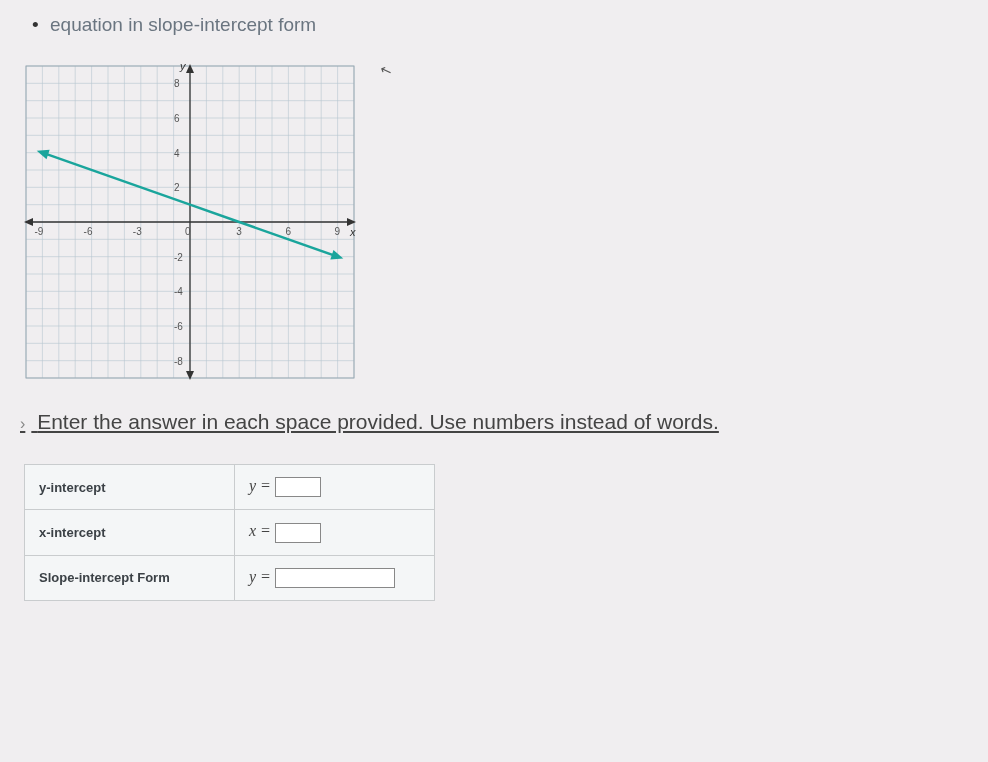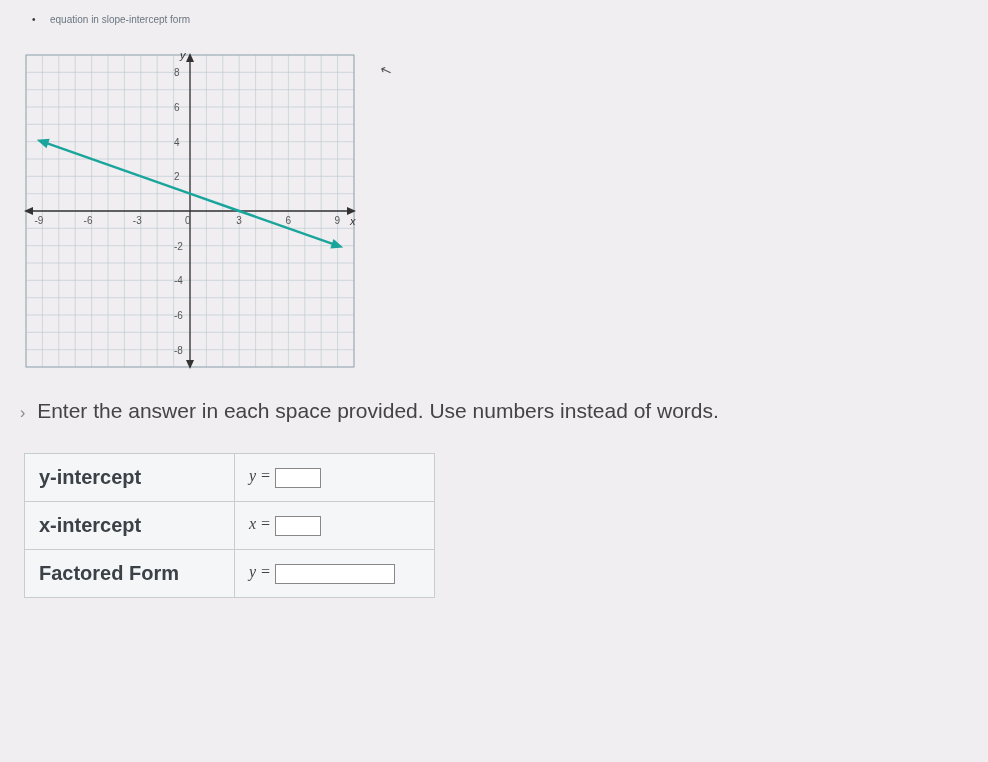--- a/index.html
+++ b/index.html
@@ -6,43 +6,44 @@
   body {
     font-family: Arial, Helvetica, sans-serif;
     background: #f0eef0;
     width: 988px;
     height: 762px;
     padding: 14px 20px;
     color: #555;
     position: relative;
   }
   .bullets { list-style: none; padding-left: 30px; margin-bottom: 16px; }
-  .bullets li { position: relative; margin-bottom: 6px; color: #6a7580; font-size: 10px; }
+  .bullets li { position: relative; margin-bottom: 6px; color: #6a7580; font-size: 19px; }
   .bullets li::before {
     content: "•";
     position: absolute; left: -18px; top: 0;
     color: #333;
   }
   .graph-wrap { position: relative; width: 340px; height: 340px; margin-bottom: 18px; }
   .graph-wrap svg { display:block; }
   .instruction {
     font-size: 21px;
     color: #444;
     margin: 10px 0 30px 0;
+    text-decoration: underline;
   }
   .instruction .chev { color:#888; margin-right:6px; font-size:16px; }
   table.answers { border-collapse: collapse; margin-left: 4px; }
   table.answers td {
     border: 1px solid #c9ccce;
     padding: 12px 14px;
     background: #f4f6f7;
     vertical-align: middle;
   }
   table.answers td.label {
-    font-size: 20px;
+    font-size: 13px;
     color: #3b4146;
     font-weight: 600;
     min-width: 210px;
   }
   table.answers td.val {
     font-family: "Times New Roman", serif;
     font-style: italic;
     color: #444;
     min-width: 200px;
     white-space: nowrap;
@@ -152,17 +153,17 @@
   <tbody id="answers-body">
       <tr>
         <td class="label">y-intercept</td>
         <td class="val"><span>y =</span><span class="inputbox small"></span></td>
       </tr>
       <tr>
         <td class="label">x-intercept</td>
         <td class="val"><span>x =</span><span class="inputbox small"></span></td>
       </tr>
       <tr>
-        <td class="label">Factored Form</td>
+        <td class="label">Slope-intercept Form</td>
         <td class="val"><span>y =</span><span class="inputbox large"></span></td>
       </tr>
     </tbody>
 </table>
 
 </body></html>

